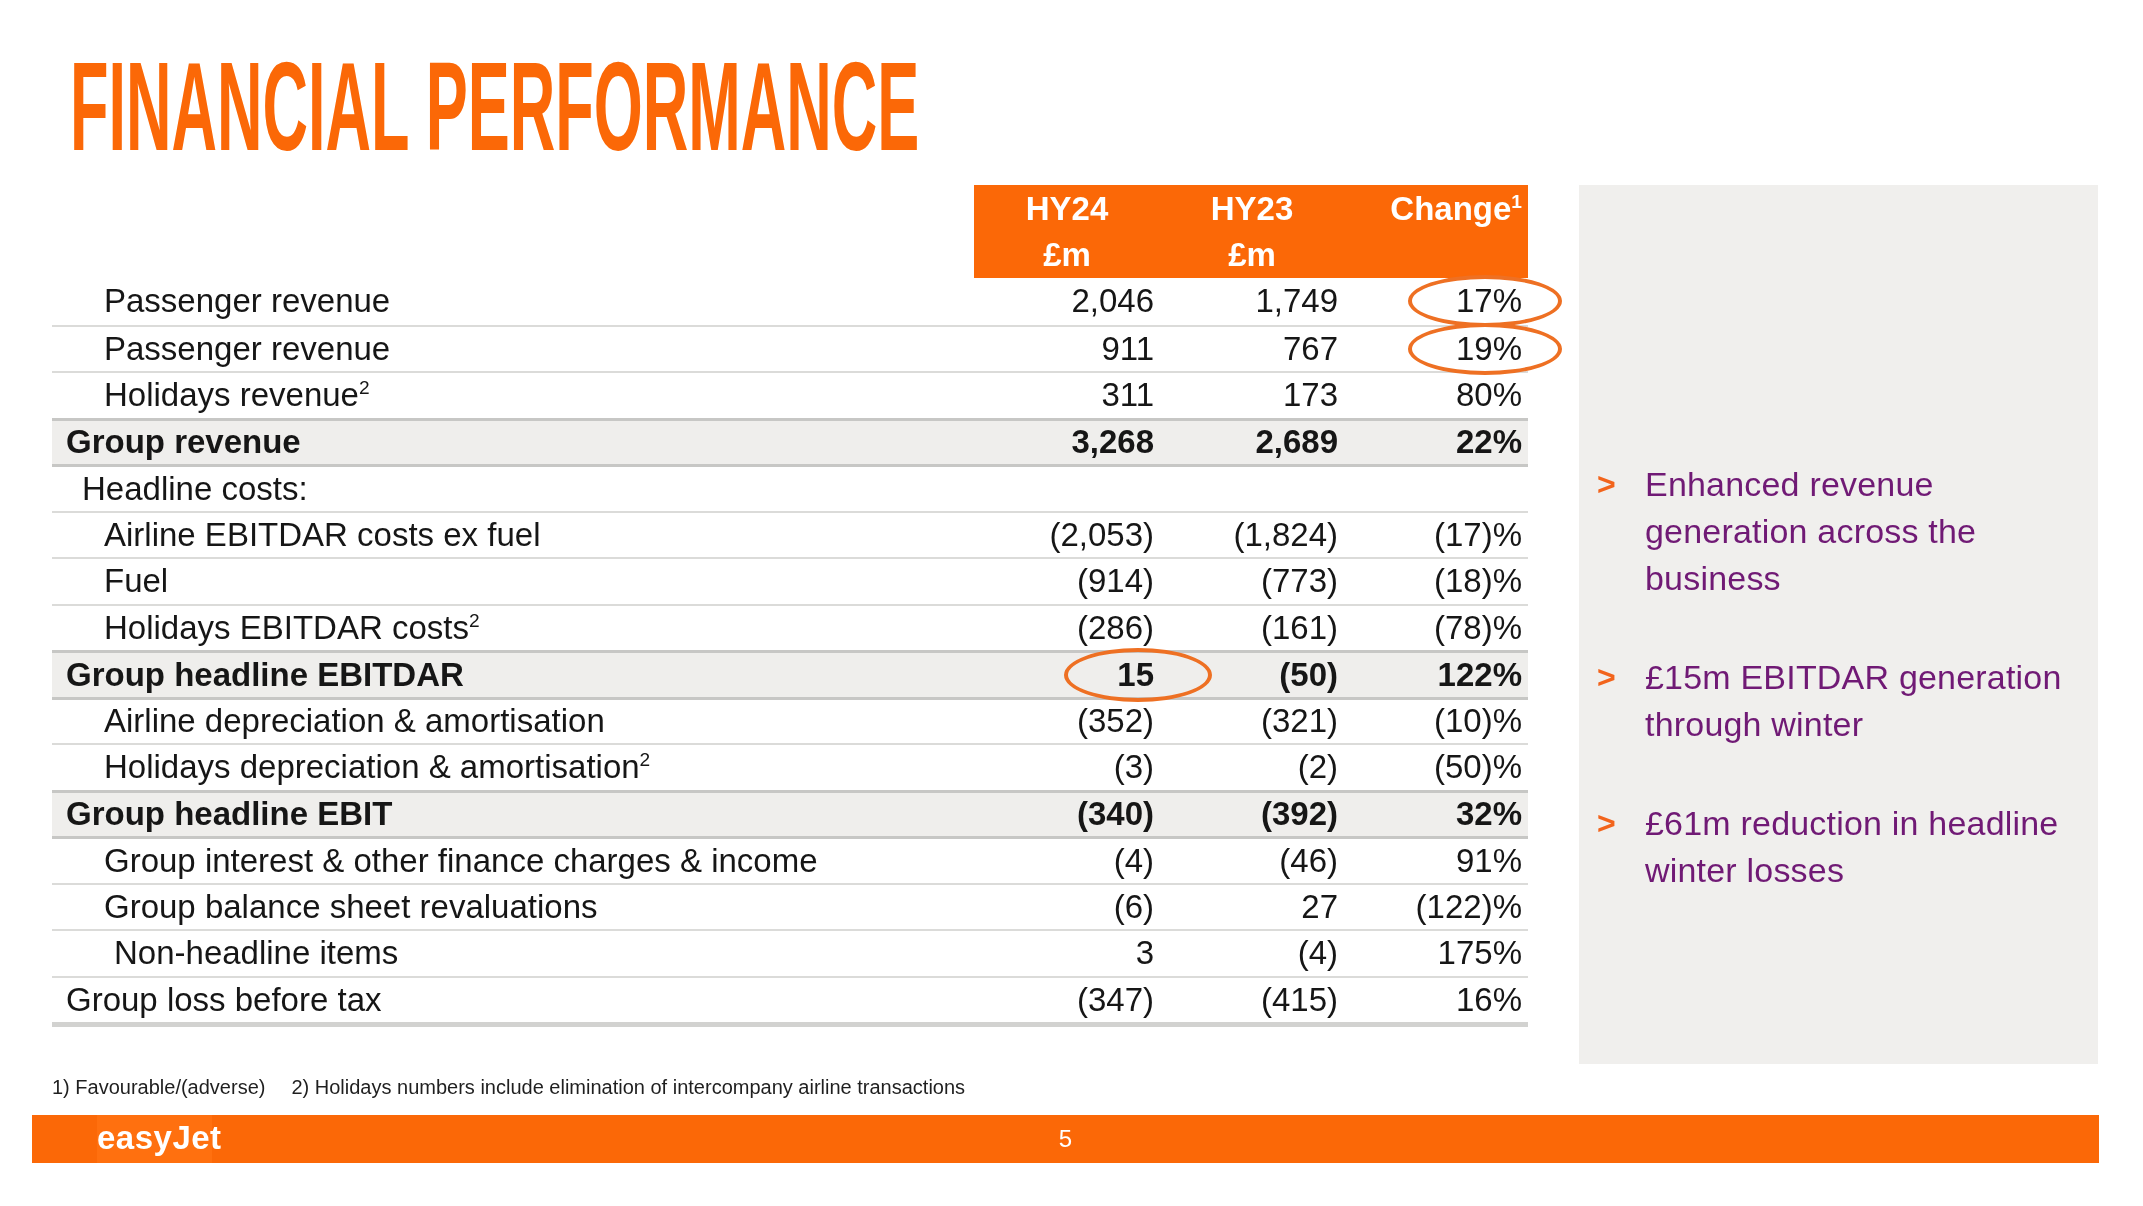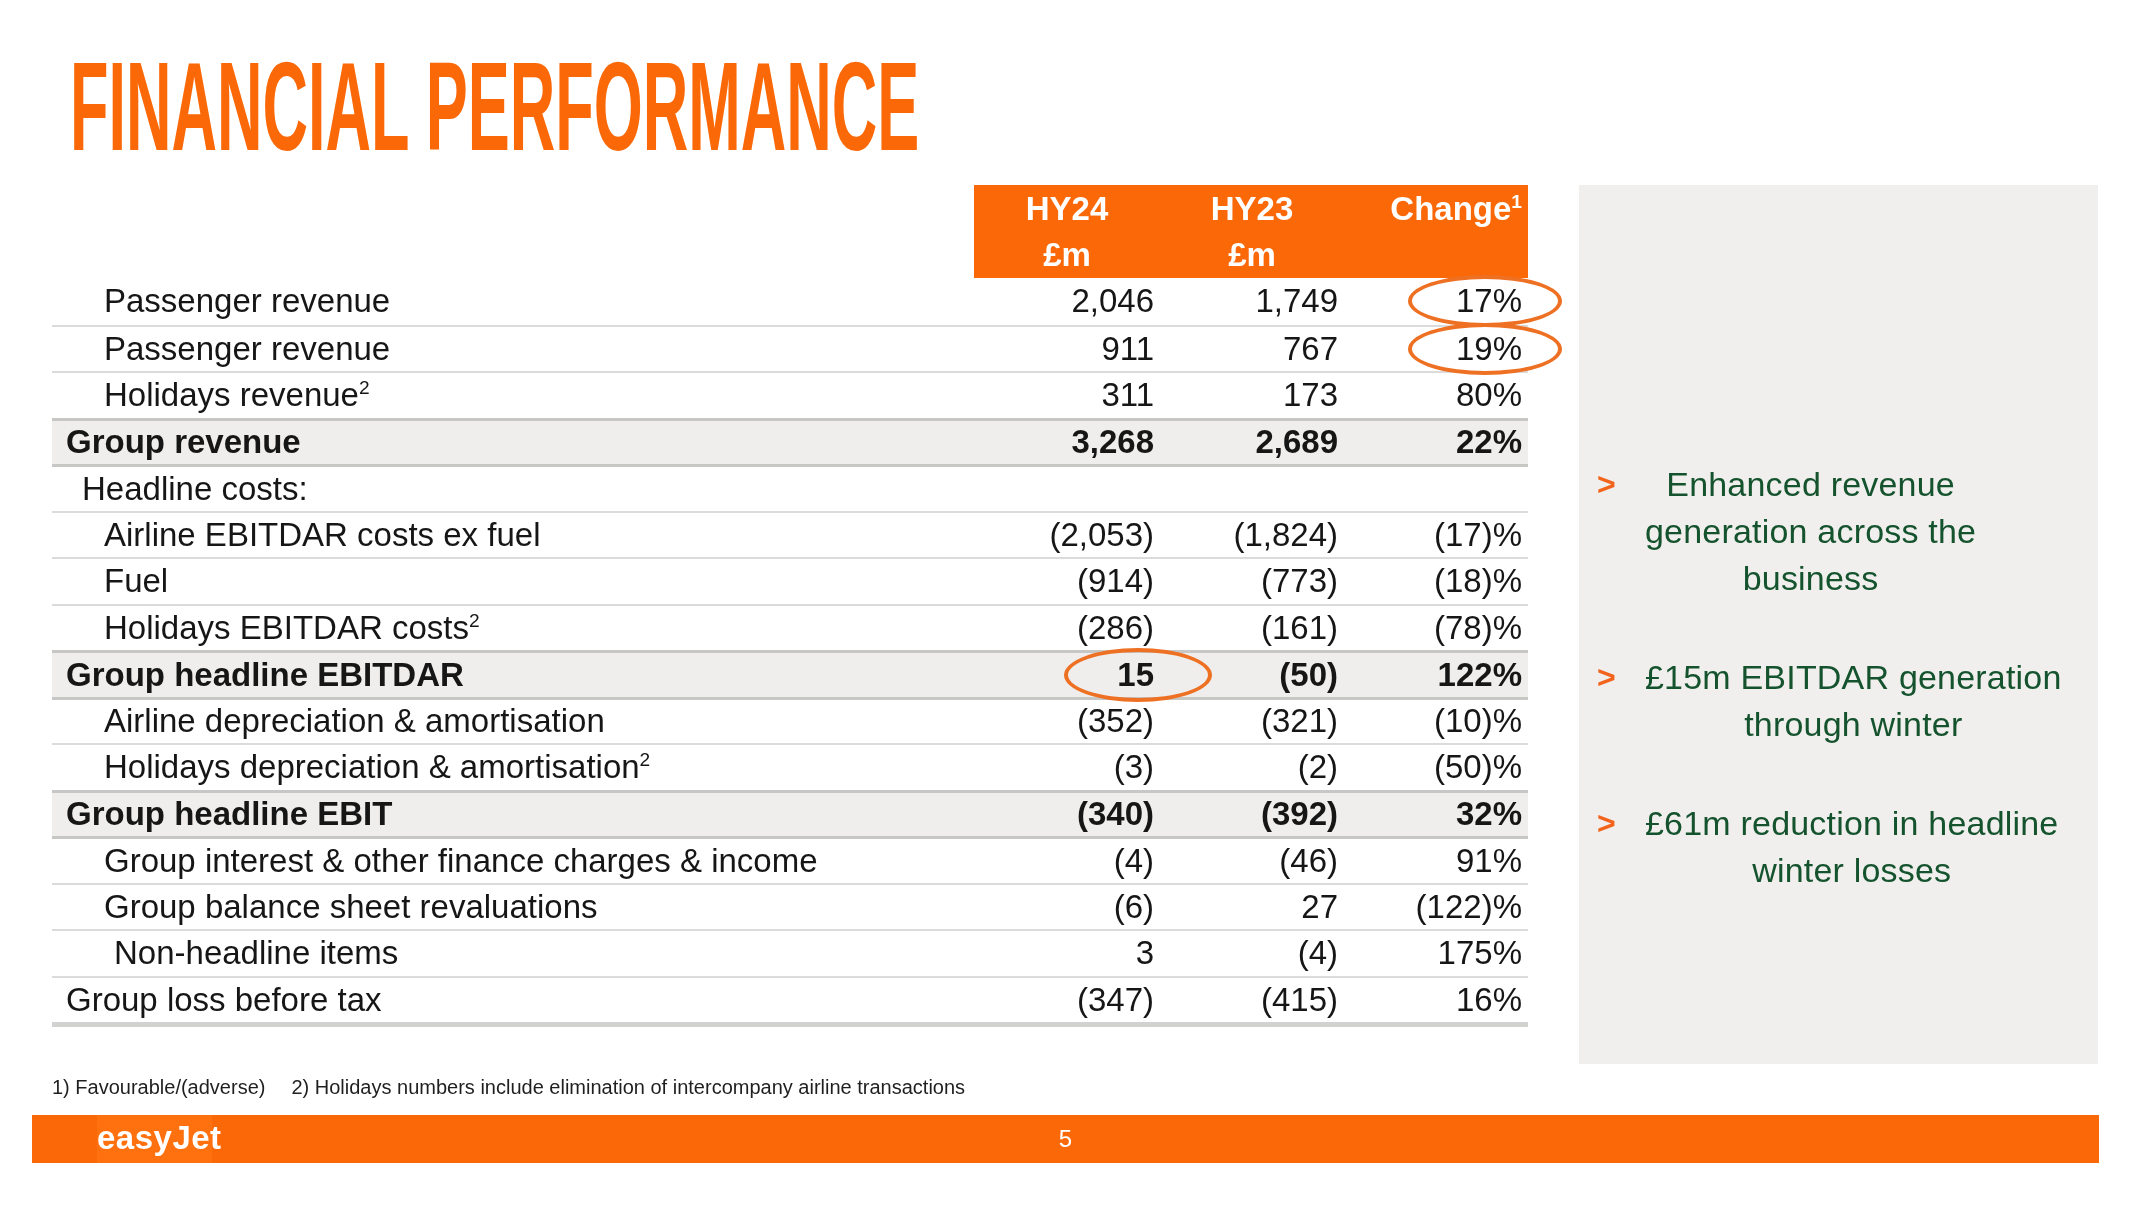--- a/index.html
+++ b/index.html
@@ -52,21 +52,21 @@
   }
   .circle-change .v3::after{width:146px;height:44px;right:-34px;}
   .circle-hy24 .v1::after{width:140px;height:46px;right:-52px;}
   
   .panel{
     position:absolute;left:1579px;top:185px;width:519px;height:879px;
     background:var(--panel);box-sizing:border-box;padding:276px 16px 0 18px;
   }
   .bullet{display:flex;margin-bottom:52px;}
   .chev{width:48px;flex:0 0 48px;color:var(--chev);font-weight:700;font-size:32px;line-height:47px;}
-  .btext{white-space:pre-line;font-size:34px;line-height:47px;color:#14532d;letter-spacing:0.2px;text-align:center;}
+  .btext{white-space:pre-line;font-size:34px;line-height:47px;color:#701a75;letter-spacing:0.2px;}
   
   .footnote{position:absolute;left:52px;top:1076px;font-size:20px;color:#1f1f1f;display:flex;gap:26px;white-space:nowrap;justify-content:space-between;}
   
   .bar{position:absolute;left:32px;top:1115px;width:2067px;height:48px;background:var(--brand);}
   .logo{
     position:absolute;left:65px;top:0;width:115px;height:48px;background:#FF700F;
     color:#ffffff;font-weight:700;font-size:33px;text-align:center;line-height:46px;letter-spacing:0.5px;
   }
   .page{position:absolute;left:0;right:0;top:0;text-align:center;color:#ffffff;font-size:24px;line-height:48px;}
 </style>

